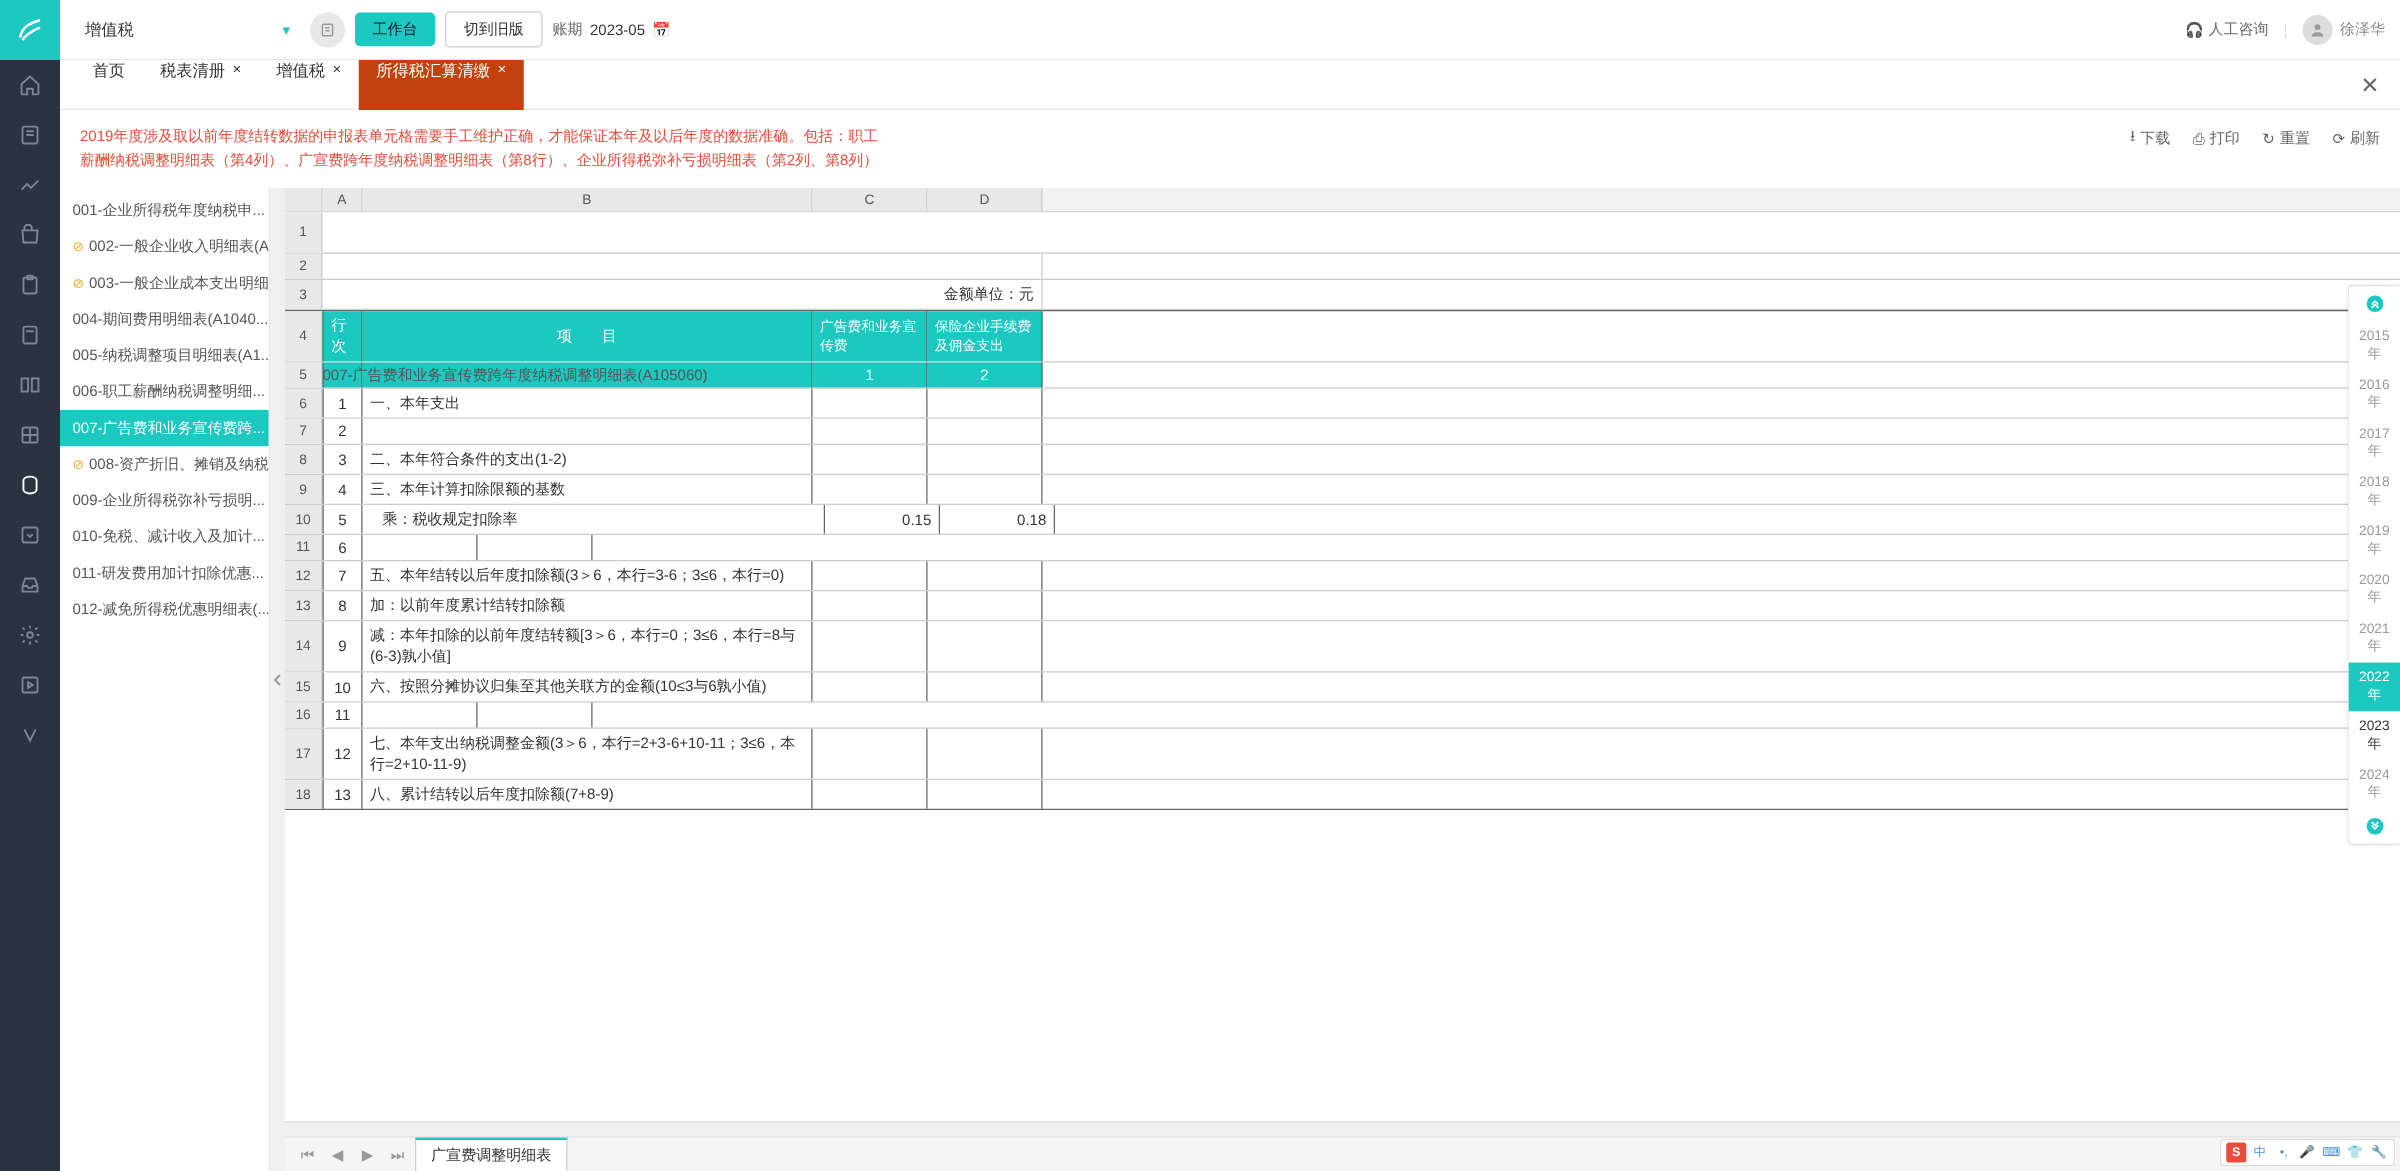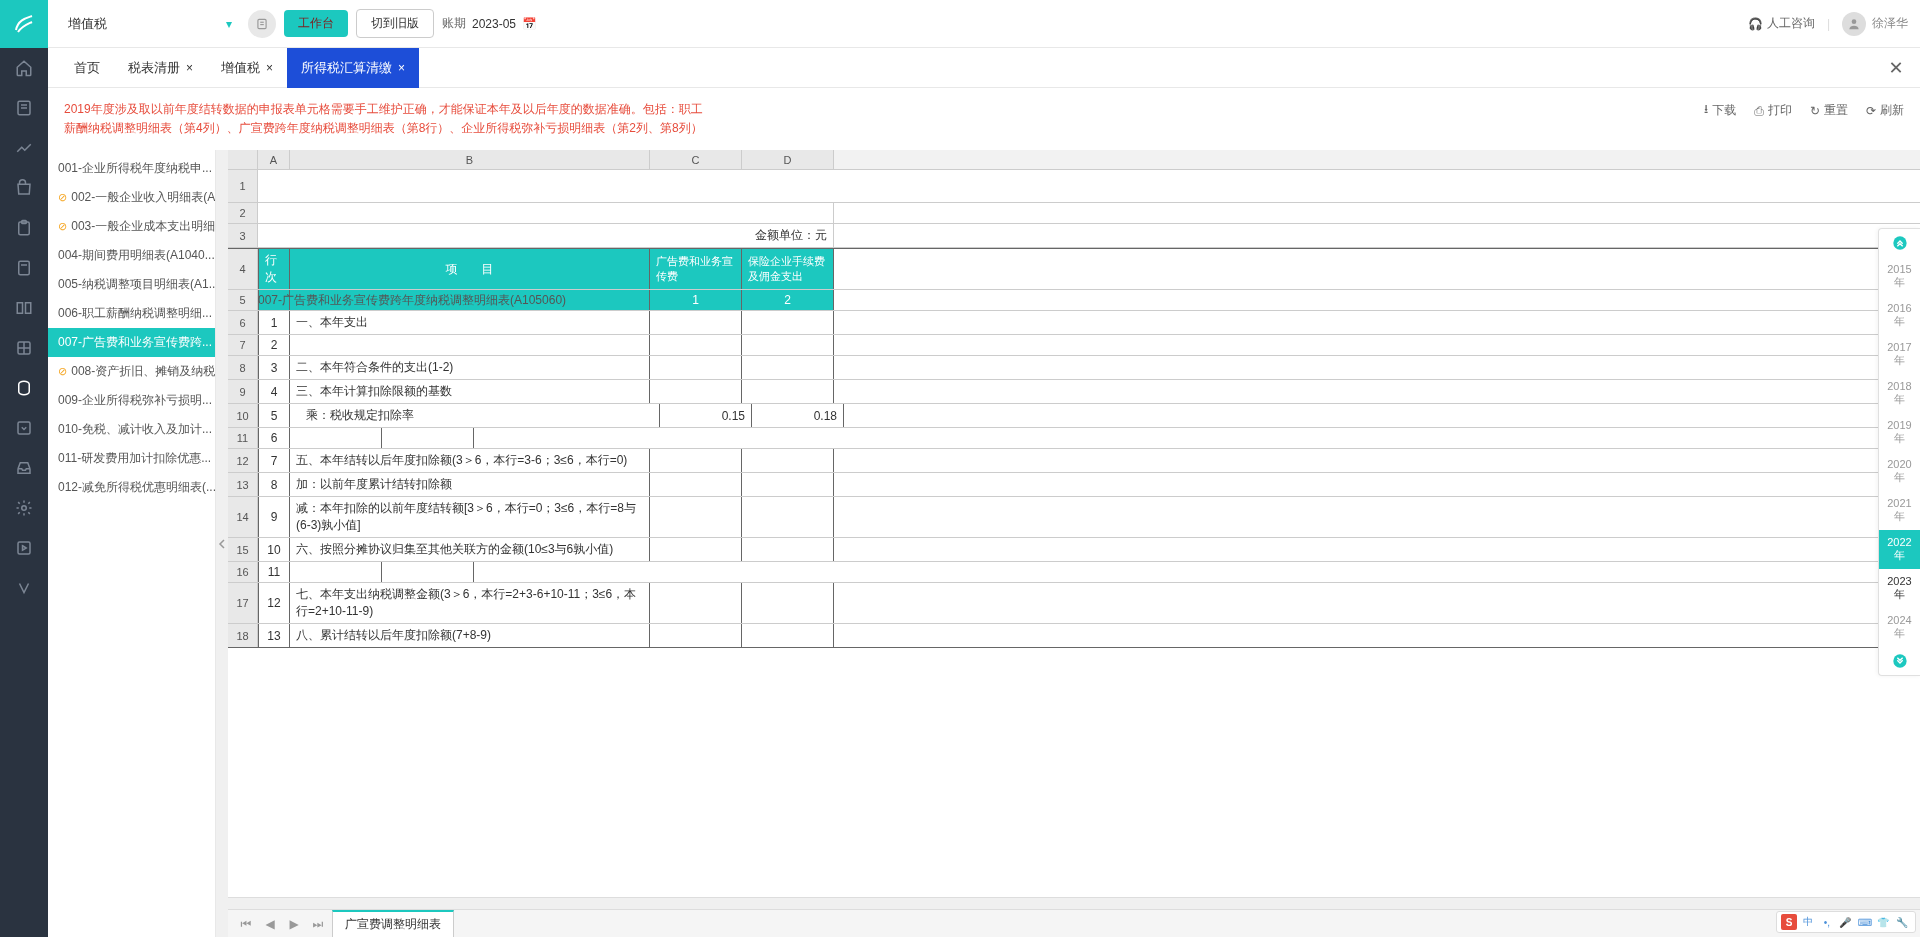--- a/index.html
+++ b/index.html
@@ -11,29 +11,29 @@
 .nav-icon { width: 48px; height: 40px; display: flex; align-items: center; justify-content: center; color: #7c8694; cursor: pointer; }
 .nav-icon.active { color: #fff; }
 .nav-icon svg { width: 18px; height: 18px; }
 .main { flex: 1; display: flex; flex-direction: column; background: #fff; }
 .topbar { height: 48px; background: #fff; border-bottom: 1px solid #e8e8e8; display: flex; align-items: center; padding: 0 12px; gap: 8px; }
 .dropdown { display: flex; align-items: center; gap: 8px; padding: 4px 8px; cursor: pointer; min-width: 180px; }
 .dropdown-label { font-size: 13px; }
 .chevron-down { color: #1cc8bf; }
 .round-btn { width: 28px; height: 28px; border-radius: 50%; background: #e8e8e8; display: flex; align-items: center; justify-content: center; cursor: pointer; }
 .btn { padding: 5px 14px; border-radius: 4px; cursor: pointer; font-size: 12px; }
-.btn-primary { background: #1cc8bf; color: #7f1d1d; }
+.btn-primary { background: #1cc8bf; color: #0f172a; }
 .btn-outline { border: 1px solid #ccc; background: #fff; }
 .period { display: flex; align-items: center; gap: 6px; color: #666; }
 .topbar-right { margin-left: auto; display: flex; align-items: center; gap: 12px; color: #888; }
 .user { display: flex; align-items: center; gap: 6px; }
 .avatar { width: 24px; height: 24px; border-radius: 50%; background: #ddd; display: flex; align-items: center; justify-content: center; color: #999; }
 .tabs { height: 40px; display: flex; align-items: center; padding: 0 12px; border-bottom: 1px solid #e8e8e8; gap: 4px; }
-.tab { padding: 0 14px; height: 40px; display: flex; align-items: center; gap: 6px; cursor: pointer; font-size: 13px; color: #333; }
-.tab.active { background: #1d4ed8; color: #fff; }
+.tab { padding: 0 14px; height: 40px; display: flex; gap: 6px; cursor: pointer; font-size: 13px; color: #333; }
+.tab.active { background: #c2410c; color: #fff; }
 .tab-close { font-size: 12px; cursor: pointer; }
 .tabs-close-all { margin-left: auto; width: 24px; height: 24px; display: flex; align-items: center; justify-content: center; cursor: pointer; color: #666; font-size: 18px; }
 .content { flex: 1; display: flex; flex-direction: column; overflow: hidden; position: relative; }
 .notice-bar { padding: 12px 16px; display: flex; align-items: flex-start; }
 .notice-text { color: #e74c3c; font-size: 12px; line-height: 1.6; max-width: 640px; }
 .toolbar-actions { margin-left: auto; display: flex; gap: 18px; align-items: center; }
 .action-link { display: flex; align-items: center; gap: 4px; color: #666; cursor: pointer; font-size: 12px; }
 .workspace { flex: 1; display: flex; overflow: hidden; }
 .form-list { width: 168px; border-right: 1px solid #e8e8e8; overflow-y: auto; padding: 4px 0; }
 .form-item { padding: 6px 10px; font-size: 12px; color: #555; cursor: pointer; white-space: nowrap; overflow: hidden; text-overflow: ellipsis; display: flex; align-items: center; gap: 4px; }

